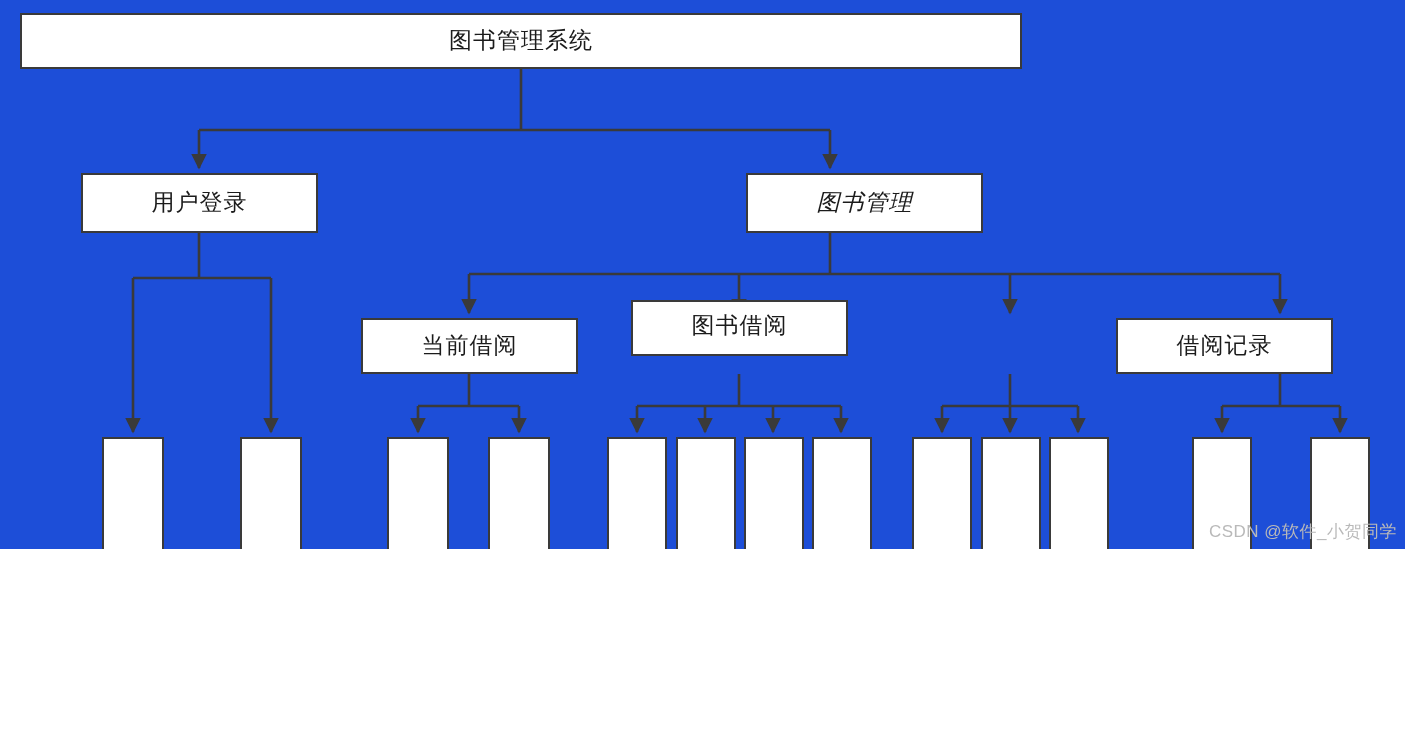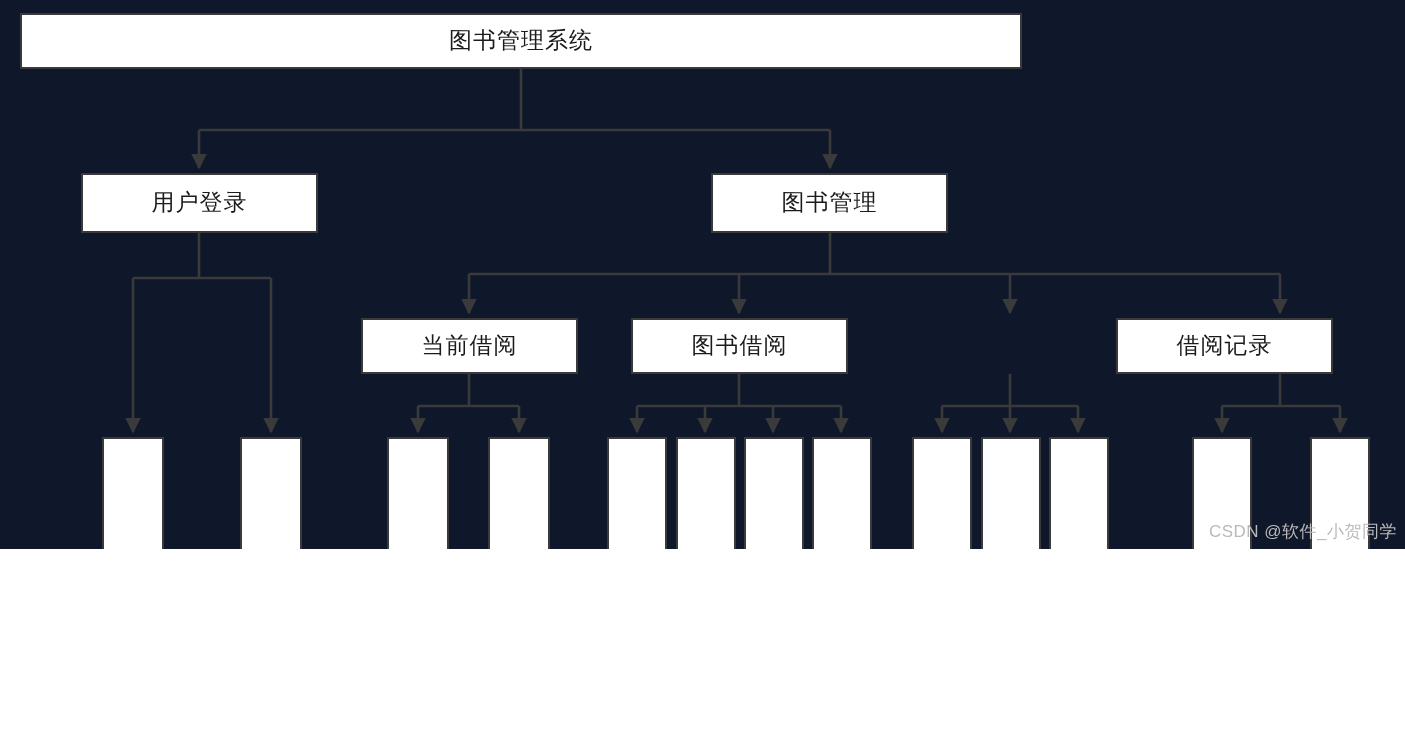--- a/index.html
+++ b/index.html
@@ -8,21 +8,21 @@
     padding: 0;
     background: #ffffff;
   }
   body {
     font-family: "Liberation Sans", "DejaVu Sans", sans-serif;
   }
   #canvas {
     position: relative;
     width: 1405px;
     height: 549px;
-    background: #0f172a;
+    background: #1d4ed8;
     overflow: hidden;
   }
   #wires {
     position: absolute;
     left: 0;
     top: 0;
     width: 1405px;
     height: 747px;
     pointer-events: none;
   }
@@ -126,29 +126,29 @@
   </svg>
 
   <div class="node node-h" style="left:20px; top:13px; width:1002px; height:56px;">
     <span>图书管理系统</span>
   </div>
 
   <div class="node node-h" style="left:81px; top:173px; width:237px; height:60px;">
     <span>用户登录</span>
   </div>
 
-  <div class="node node-h" style="left:711px; top:173px; width:237px; height:60px;">
+  <div class="node node-h" style="left:746px; top:173px; width:237px; height:60px;font-style:italic;">
     <span>图书管理</span>
   </div>
 
   <div class="node node-h" style="left:361px; top:318px; width:217px; height:56px;">
     <span>当前借阅</span>
   </div>
 
-  <div class="node node-h" style="left:631px; top:318px; width:217px; height:56px;">
+  <div class="node node-h" style="left:631px; top:300px; width:217px; height:56px;font-family:Liberation Mono, monospace;">
     <span>图书借阅</span>
   </div>
 
 
   <div class="node node-h" style="left:1116px; top:318px; width:217px; height:56px;justify-content:center;">
     <span>借阅记录</span>
   </div>
 
   <div class="node node-v" style="left:102px; top:437px; width:62px; height:298px;">
     <span>用户登录</span>

